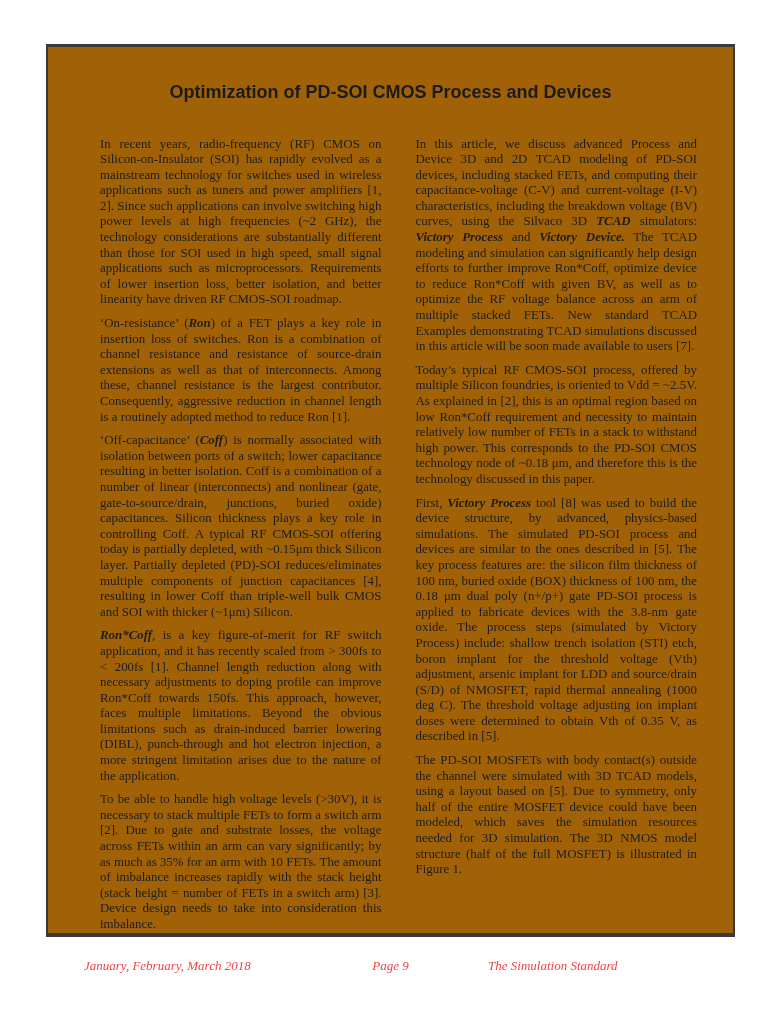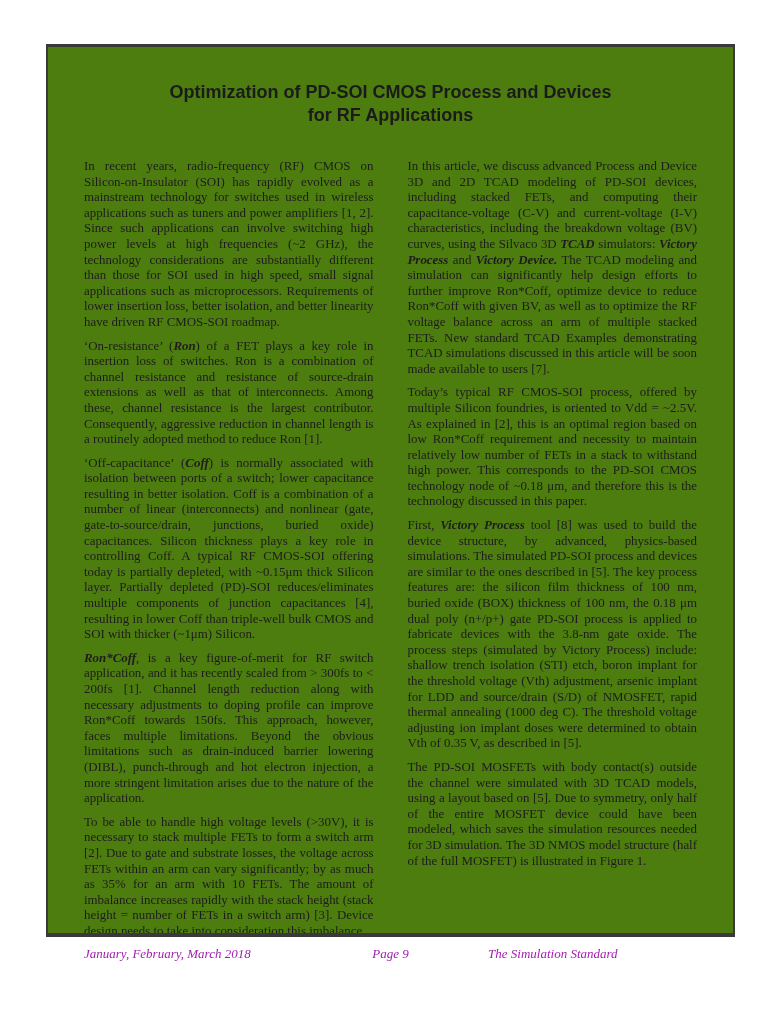--- a/index.html
+++ b/index.html
@@ -12,36 +12,37 @@
     overflow: hidden;
   }
   .frame {
     position: absolute;
     left: 46px; top: 44px;
     width: 689px; height: 893px;
     border: 2px solid #3a3a3a;
     border-top-width: 3px;
     border-bottom-width: 4px;
     padding: 33px 36px 0 36px;
-    background: #4d7c0f;
+    background: #a16207;
     overflow: hidden;
   }
   .title {
     text-align: center;
     font-family: "Liberation Sans", sans-serif;
     font-weight: bold;
     font-size: 18px;
     line-height: 22.5px;
     color: #1b1b1b;
     margin-top: 1px;
   }
   .cols {
     display: flex;
     gap: 34px;
     margin-top: 33px;
+    margin-left: 16px;
   }
   .col {
     flex: 1 1 0;
     min-width: 0;
     text-align: justify;
     font-size: 12.9px;
     line-height: 15.6px;
     color: #1d1d1d;
   }
   .col p { margin-bottom: 8px; }
@@ -61,31 +62,30 @@
     width: 689px;
     display: flex;
     align-items: baseline;
     padding: 0 38px;
     font-family: "Liberation Serif", serif;
     font-style: italic;
     font-size: 13px;
     line-height: 15px;
   }
   .footer .f-left  { flex: 1 1 0; text-align: left; }
-  .footer .f-mid   { flex: 0 0 auto; text-align: center; }
+  .footer .f-mid   { flex: 0 0 auto; text-align: center; margin-top: 12px; }
   .footer .f-right { flex: 1 1 0; text-align: center; }
 </style>
 </head>
 <body>
 
 <div class="frame">
 
   <h1 class="title">
     <span>Optimization of PD-SOI CMOS Process and Devices</span><br>
-    <span>for RF Applications</span>
   </h1>
 
   <div class="cols">
 
     <div class="col">
       <p>In recent years, radio-frequency (RF) CMOS on Silicon-on-Insulator (SOI) has rapidly evolved as a mainstream technology for switches used in wireless applications such as tuners and power amplifiers [1, 2]. Since such applications can involve switching high power levels at high frequencies (~2 GHz), the technology considerations are substantially different than those for SOI used in high speed, small signal applications such as microprocessors. Requirements of lower insertion loss, better isolation, and better linearity have driven RF CMOS-SOI roadmap.</p>
       <p>‘On-resistance’ (<b>Ron</b>) of a FET plays a key role in insertion loss of switches. Ron is a combination of channel resistance and resistance of source-drain extensions as well as that of interconnects. Among these, channel resistance is the largest contributor. Consequently, aggressive reduction in channel length is a routinely adopted method to reduce Ron [1].</p>
       <p>‘Off-capacitance’ (<b>Coff</b>) is normally associated with isolation between ports of a switch; lower capacitance resulting in better isolation. Coff is a combination of a number of linear (interconnects) and nonlinear (gate, gate-to-source/drain, junctions, buried oxide) capacitances. Silicon thickness plays a key role in controlling Coff. A typical RF CMOS-SOI offering today is partially depleted, with ~0.15μm thick Silicon layer. Partially depleted (PD)-SOI reduces/eliminates multiple components of junction capacitances [4], resulting in lower Coff than triple-well bulk CMOS and SOI with thicker (~1μm) Silicon.</p>
       <p><b>Ron*Coff</b>, is a key figure-of-merit for RF switch application, and it has recently scaled from &gt; 300fs to &lt; 200fs [1]. Channel length reduction along with necessary adjustments to doping profile can improve Ron*Coff towards 150fs. This approach, however, faces multiple limitations. Beyond the obvious limitations such as drain-induced barrier lowering (DIBL), punch-through and hot electron injection, a more stringent limitation arises due to the nature of the application.</p>
       <p>To be able to handle high voltage levels (&gt;30V), it is necessary to stack multiple FETs to form a switch arm [2]. Due to gate and substrate losses, the voltage across FETs within an arm can vary significantly; by as much as 35% for an arm with 10 FETs. The amount of imbalance increases rapidly with the stack height (stack height = number of FETs in a switch arm) [3]. Device design needs to take into consideration this imbalance.</p>
@@ -94,17 +94,17 @@
     <div class="col">
       <p>In this article, we discuss advanced Process and Device 3D and 2D TCAD modeling of PD-SOI devices, including stacked FETs, and computing their capacitance-voltage (C-V) and current-voltage (I-V) characteristics, including the breakdown voltage (BV) curves, using the Silvaco 3D <b>TCAD</b> simulators: <b>Victory Process</b> and <b>Victory Device.</b> The TCAD modeling and simulation can significantly help design efforts to further improve Ron*Coff, optimize device to reduce Ron*Coff with given BV, as well as to optimize the RF voltage balance across an arm of multiple stacked FETs. New standard TCAD Examples demonstrating TCAD simulations discussed in this article will be soon made available to users [7].</p>
       <p>Today’s typical RF CMOS-SOI process, offered by multiple Silicon foundries, is oriented to Vdd = ~2.5V. As explained in [2], this is an optimal region based on low Ron*Coff requirement and necessity to maintain relatively low number of FETs in a stack to withstand high power. This corresponds to the PD-SOI CMOS technology node of ~0.18 μm, and therefore this is the technology discussed in this paper.</p>
       <p>First, <b>Victory Process</b> tool [8] was used to build the device structure, by advanced, physics-based simulations. The simulated PD-SOI process and devices are similar to the ones described in [5]. The key process features are: the silicon film thickness of 100 nm, buried oxide (BOX) thickness of 100 nm, the 0.18 μm dual poly (n+/p+) gate PD-SOI process is applied to fabricate devices with the 3.8-nm gate oxide. The process steps (simulated by Victory Process) include: shallow trench isolation (STI) etch, boron implant for the threshold voltage (Vth) adjustment, arsenic implant for LDD and source/drain (S/D) of NMOSFET, rapid thermal annealing (1000 deg C). The threshold voltage adjusting ion implant doses were determined to obtain Vth of 0.35 V, as described in [5].</p>
       <p>The PD-SOI MOSFETs with body contact(s) outside the channel were simulated with 3D TCAD models, using a layout based on [5]. Due to symmetry, only half of the entire MOSFET device could have been modeled, which saves the simulation resources needed for 3D simulation. The 3D NMOS model structure (half of the full MOSFET) is illustrated in Figure 1.</p>
     </div>
 
   </div>
 </div>
 
-<div class="footer" style="color: #a21caf;">
+<div class="footer" style="color: #ef4444;">
   <span class="f-left">January, February, March 2018</span>
   <span class="f-mid">Page 9</span>
   <span class="f-right">The Simulation Standard</span>
 </div>
 
 </body></html>

